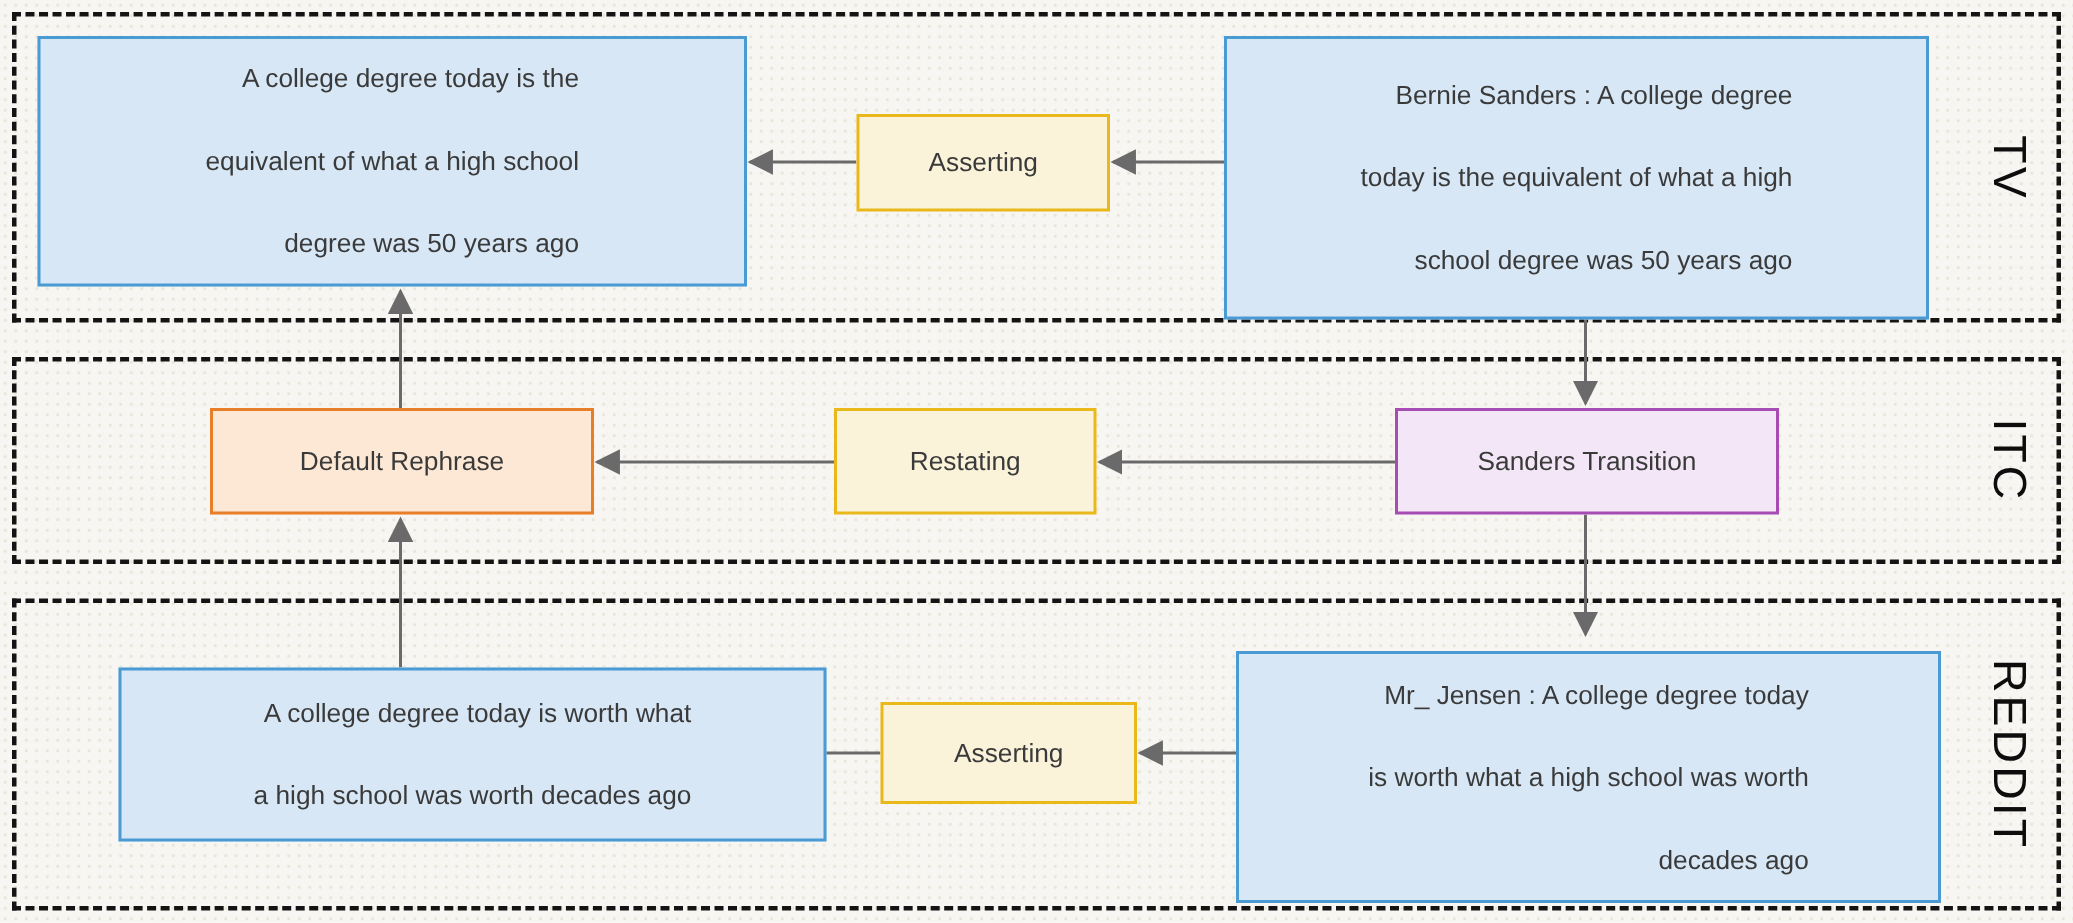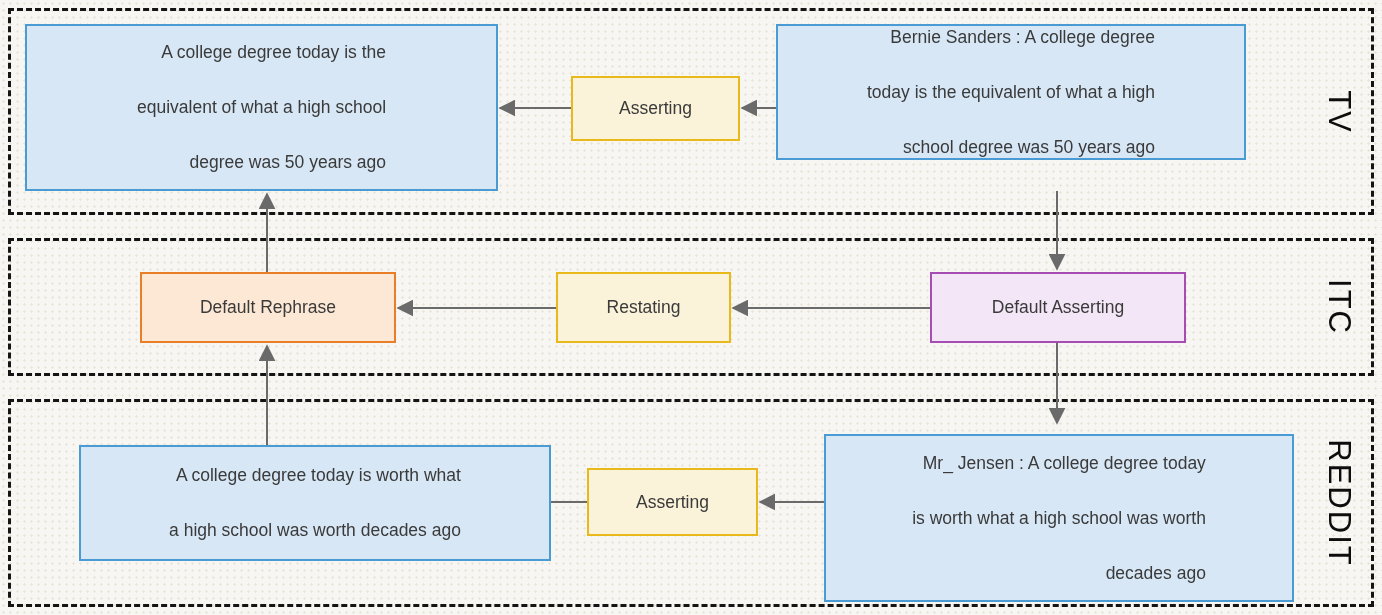--- a/index.html
+++ b/index.html
@@ -63,21 +63,21 @@
   .node span { white-space: pre-line; }
   .node-big span { line-height: 55px; }
 
   .blue   { background: #d7e7f6; border-color: #4a9ad4; }
   .yellow { background: #faf3da; border-color: #e9b91c; }
   .orange { background: #fce8d4; border-color: #e87f28; }
   .purple { background: #f3e6f7; border-color: #a64cb2; }
 
   .n-tv-claim         { left: 25px;  top: 24px;  width: 473px; height: 167px; }
   .n-tv-asserting     { left: 571px; top: 76px;  width: 169px; height: 65px;  }
-  .n-tv-source        { left: 776px; top: 24px;  width: 470px; height: 136px; }
+  .n-tv-source        { left: 816px; top: 24px;  width: 470px; height: 189px; }
   .n-itc-rephrase     { left: 140px; top: 272px; width: 256px; height: 71px;  }
   .n-itc-restating    { left: 556px; top: 272px; width: 175px; height: 71px;  }
   .n-itc-transition   { left: 930px; top: 272px; width: 256px; height: 71px;  }
   .n-reddit-claim     { left: 35px;  top: 445px; width: 472px; height: 116px; margin-left: 44px; }
   .n-reddit-asserting { left: 587px; top: 468px; width: 171px; height: 68px;  }
   .n-reddit-source    { left: 824px; top: 434px; width: 470px; height: 168px; }
 </style>
 </head>
 <body>
 
@@ -127,21 +127,21 @@
 school degree was 50 years ago</span>
   </div>
 
   <div class="node yellow n-itc-restating">
     <span>Restating</span>
   </div>
   <div class="node orange n-itc-rephrase">
     <span>Default Rephrase</span>
   </div>
   <div class="node purple n-itc-transition">
-    <span>Default Asserting</span>
+    <span>Sanders Transition</span>
   </div>
 
   <div class="node node-big blue n-reddit-claim">
     <span>A college degree today is worth what
 a high school was worth decades ago</span>
   </div>
   <div class="node yellow n-reddit-asserting">
     <span>Asserting</span>
   </div>
   <div class="node node-big blue n-reddit-source">

